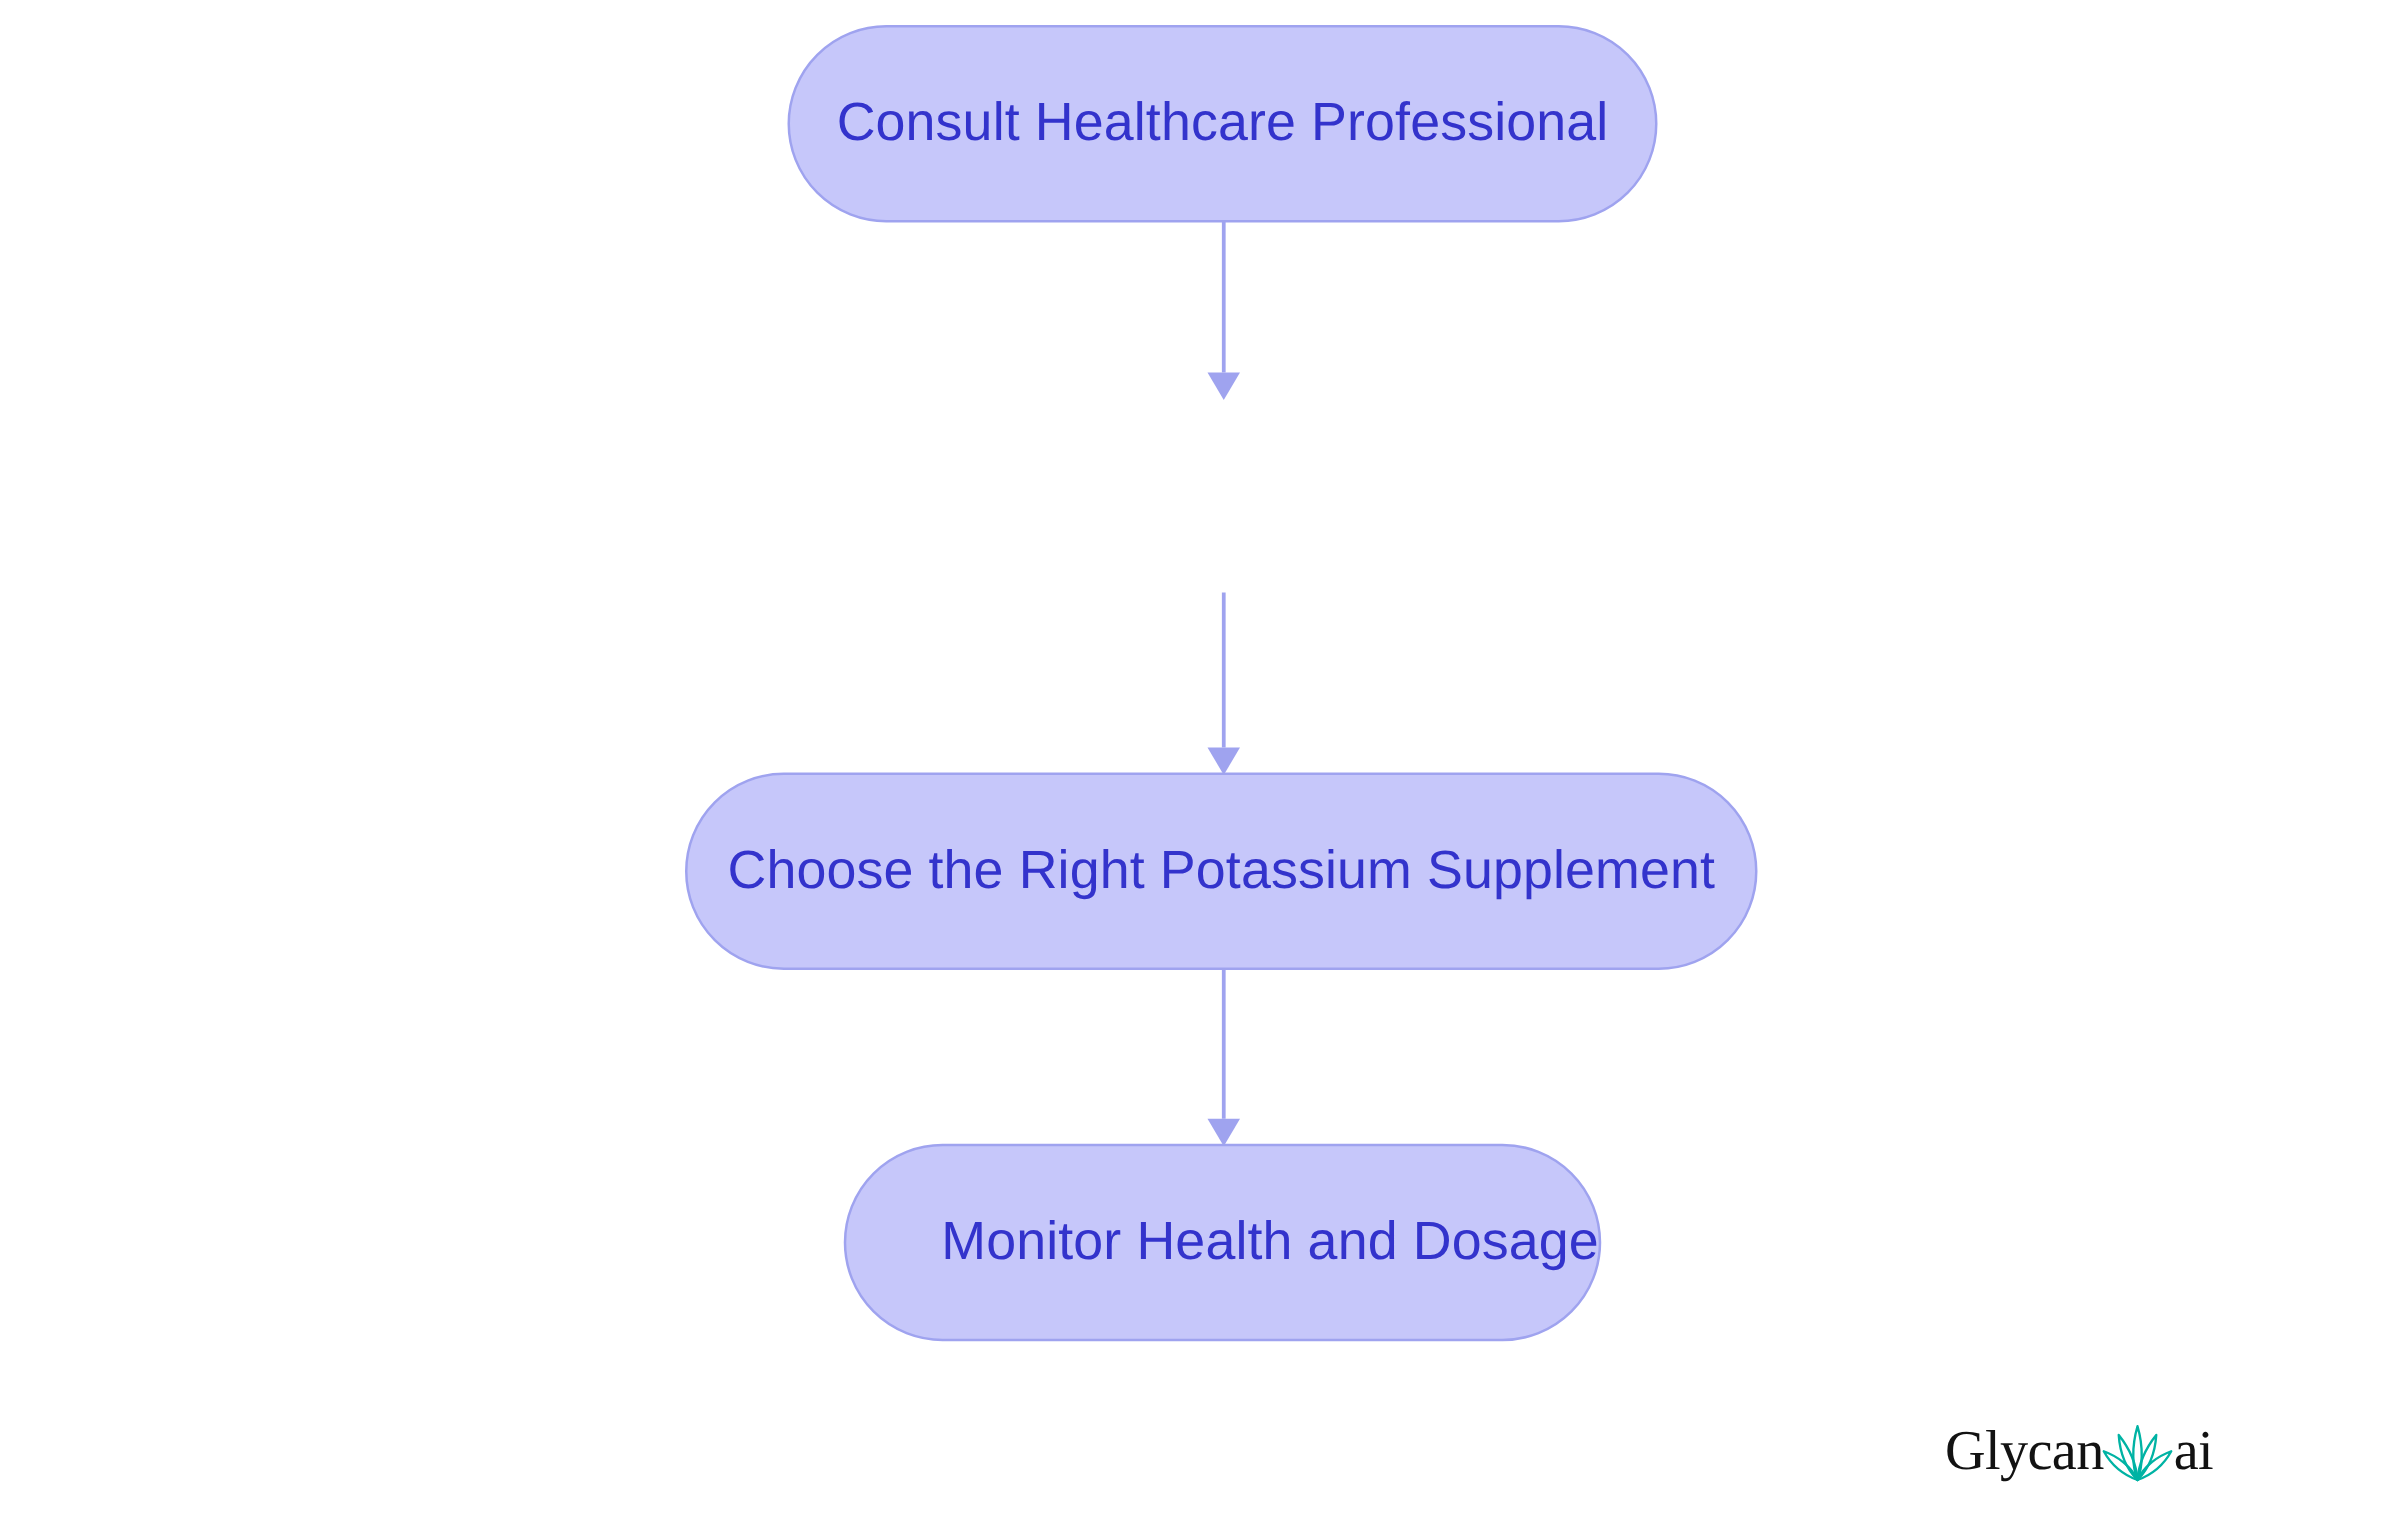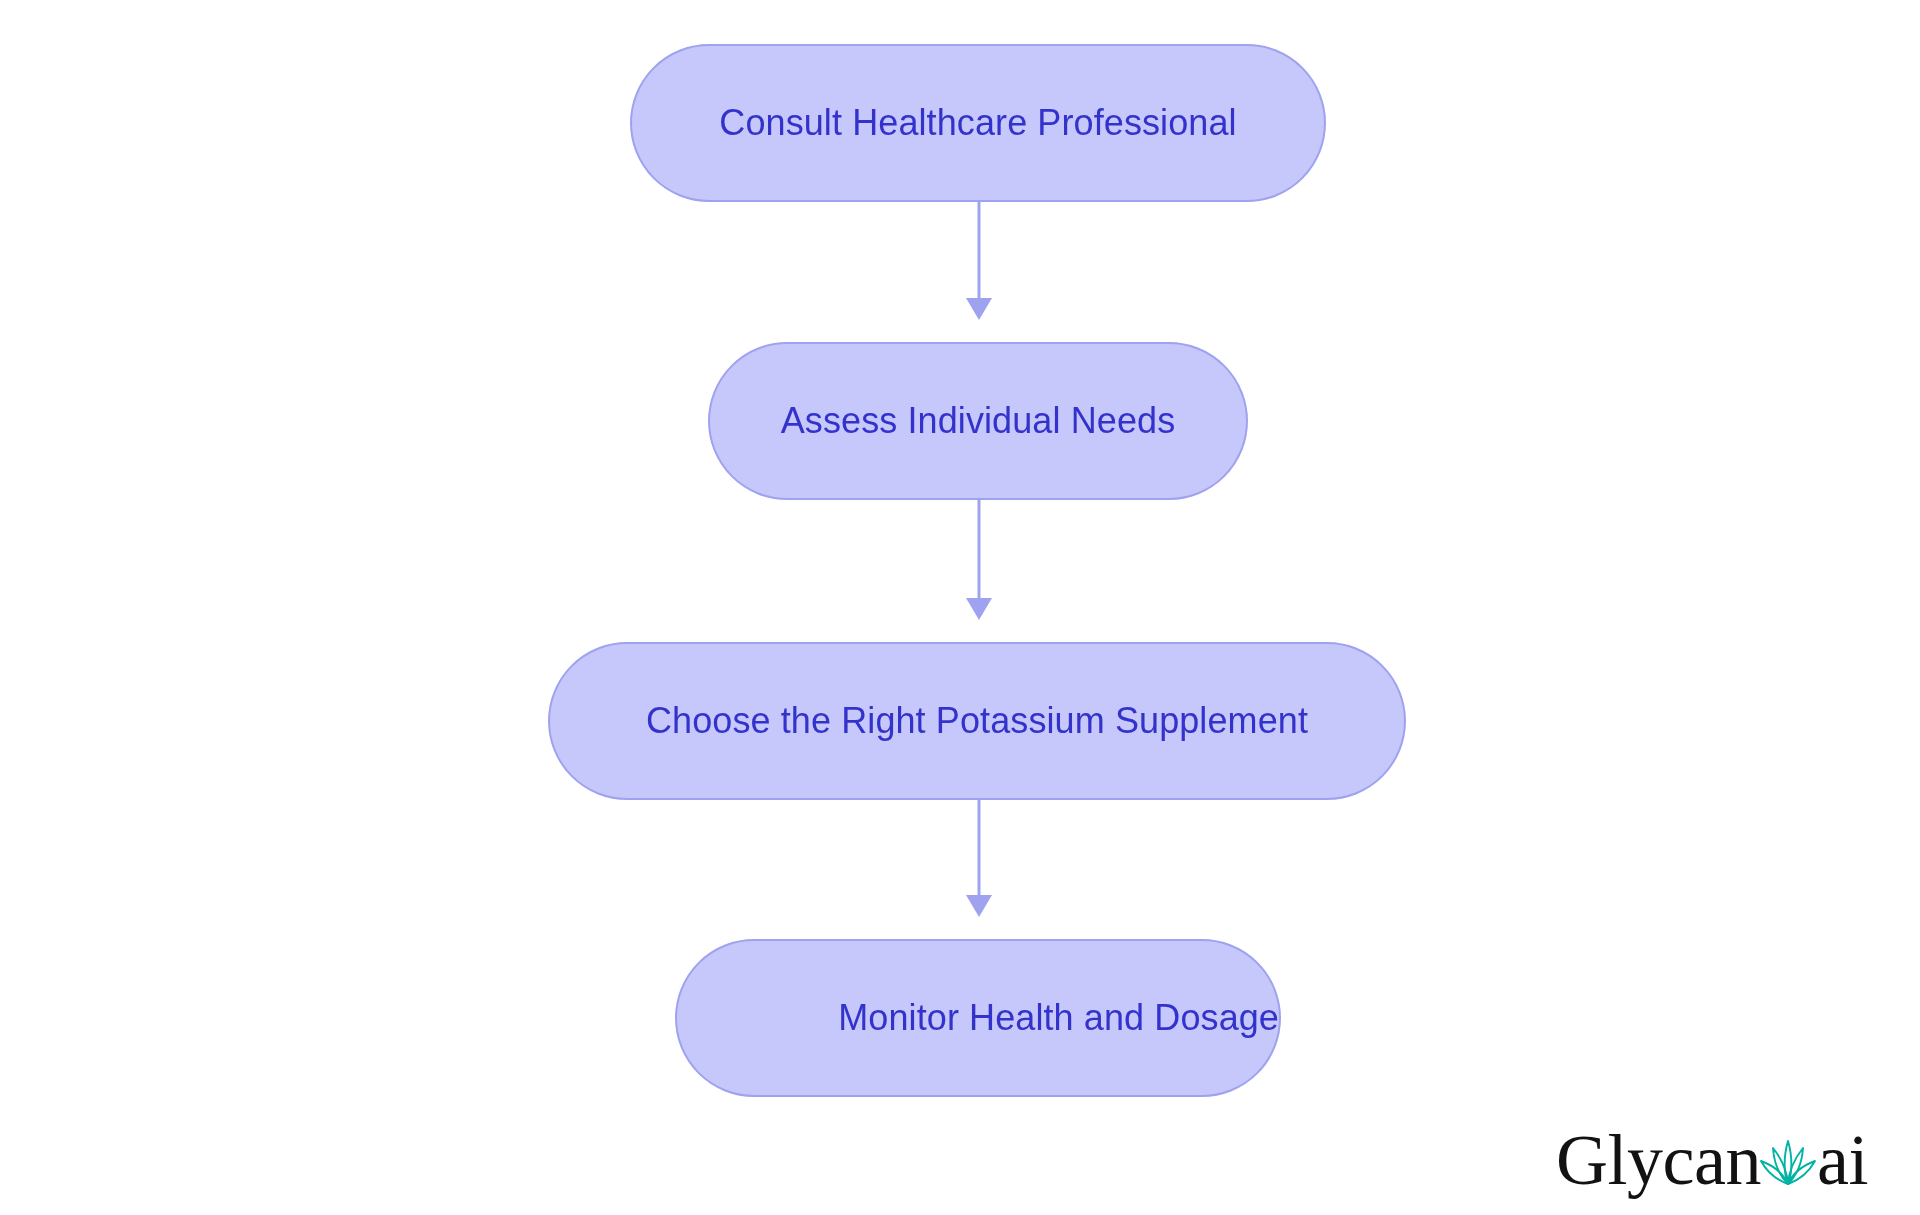--- a/index.html
+++ b/index.html
@@ -27,27 +27,26 @@
     position: absolute;
     box-sizing: border-box;
     background: #c6c7fa;
     border: 2px solid #9fa3ef;
     border-radius: 999px;
     display: flex;
     align-items: center;
     justify-content: center;
     text-align: center;
     color: #3333cc;
-    font-size: 36px;
+    font-size: 43px;
     font-weight: 400;
     letter-spacing: 0.1px;
     line-height: 1.15;
     white-space: nowrap;
     z-index: 2;
-    margin-top: 24px;
   }
 
   #node-0 { left: 630px;  top: 20px;   width: 696px; height: 158px; }
   #node-1 { left: 708px;  top: 318px;  width: 540px; height: 158px; }
   #node-2 { left: 548px;  top: 618px;  width: 858px; height: 158px; }
   #node-3 { left: 675px;  top: 915px;  width: 606px; height: 158px; justify-content: flex-end; }
 
   
   .connector {
     position: absolute;
@@ -85,44 +84,41 @@
     position: absolute;
     left: 1556px;
     top: 1122px;
     display: flex;
     align-items: center;
     gap: 0px;
     height: 76px;
   }
   .brand-word {
     font-family: "Liberation Serif", "DejaVu Serif", serif;
-    font-size: 72px;
+    font-size: 45px;
     color: #121212;
     line-height: 1;
     letter-spacing: -0.5px;
   }
   #brand-mark {
     width: 62px;
     height: 52px;
     margin: 0 -2px 0 -4px;
     display: block;
   }
 </style>
 </head>
 <body>
 
 <div id="canvas">
 
   <div class="node" id="node-0">
     <span>Consult Healthcare Professional</span>
   </div>
 
-  <div class="node" id="node-1">
-    <span>Assess Individual Needs</span>
-  </div>
 
   <div class="node" id="node-2">
     <span>Choose the Right Potassium Supplement</span>
   </div>
 
   <div class="node" id="node-3">
     <span>Monitor Health and Dosage</span>
   </div>
 
   <div class="connector" id="connector-0">

